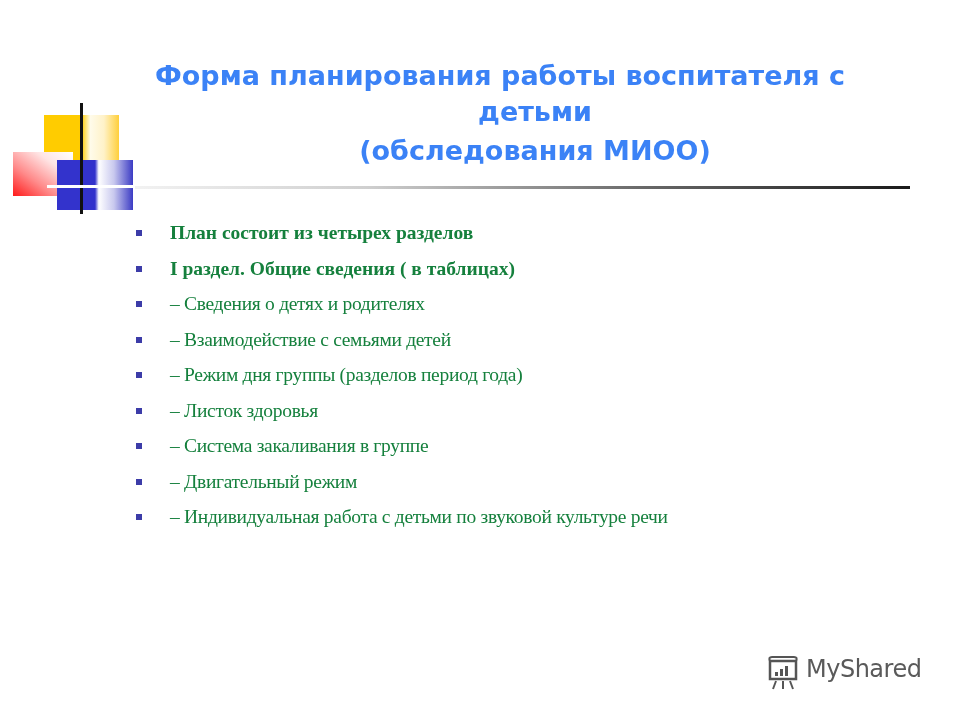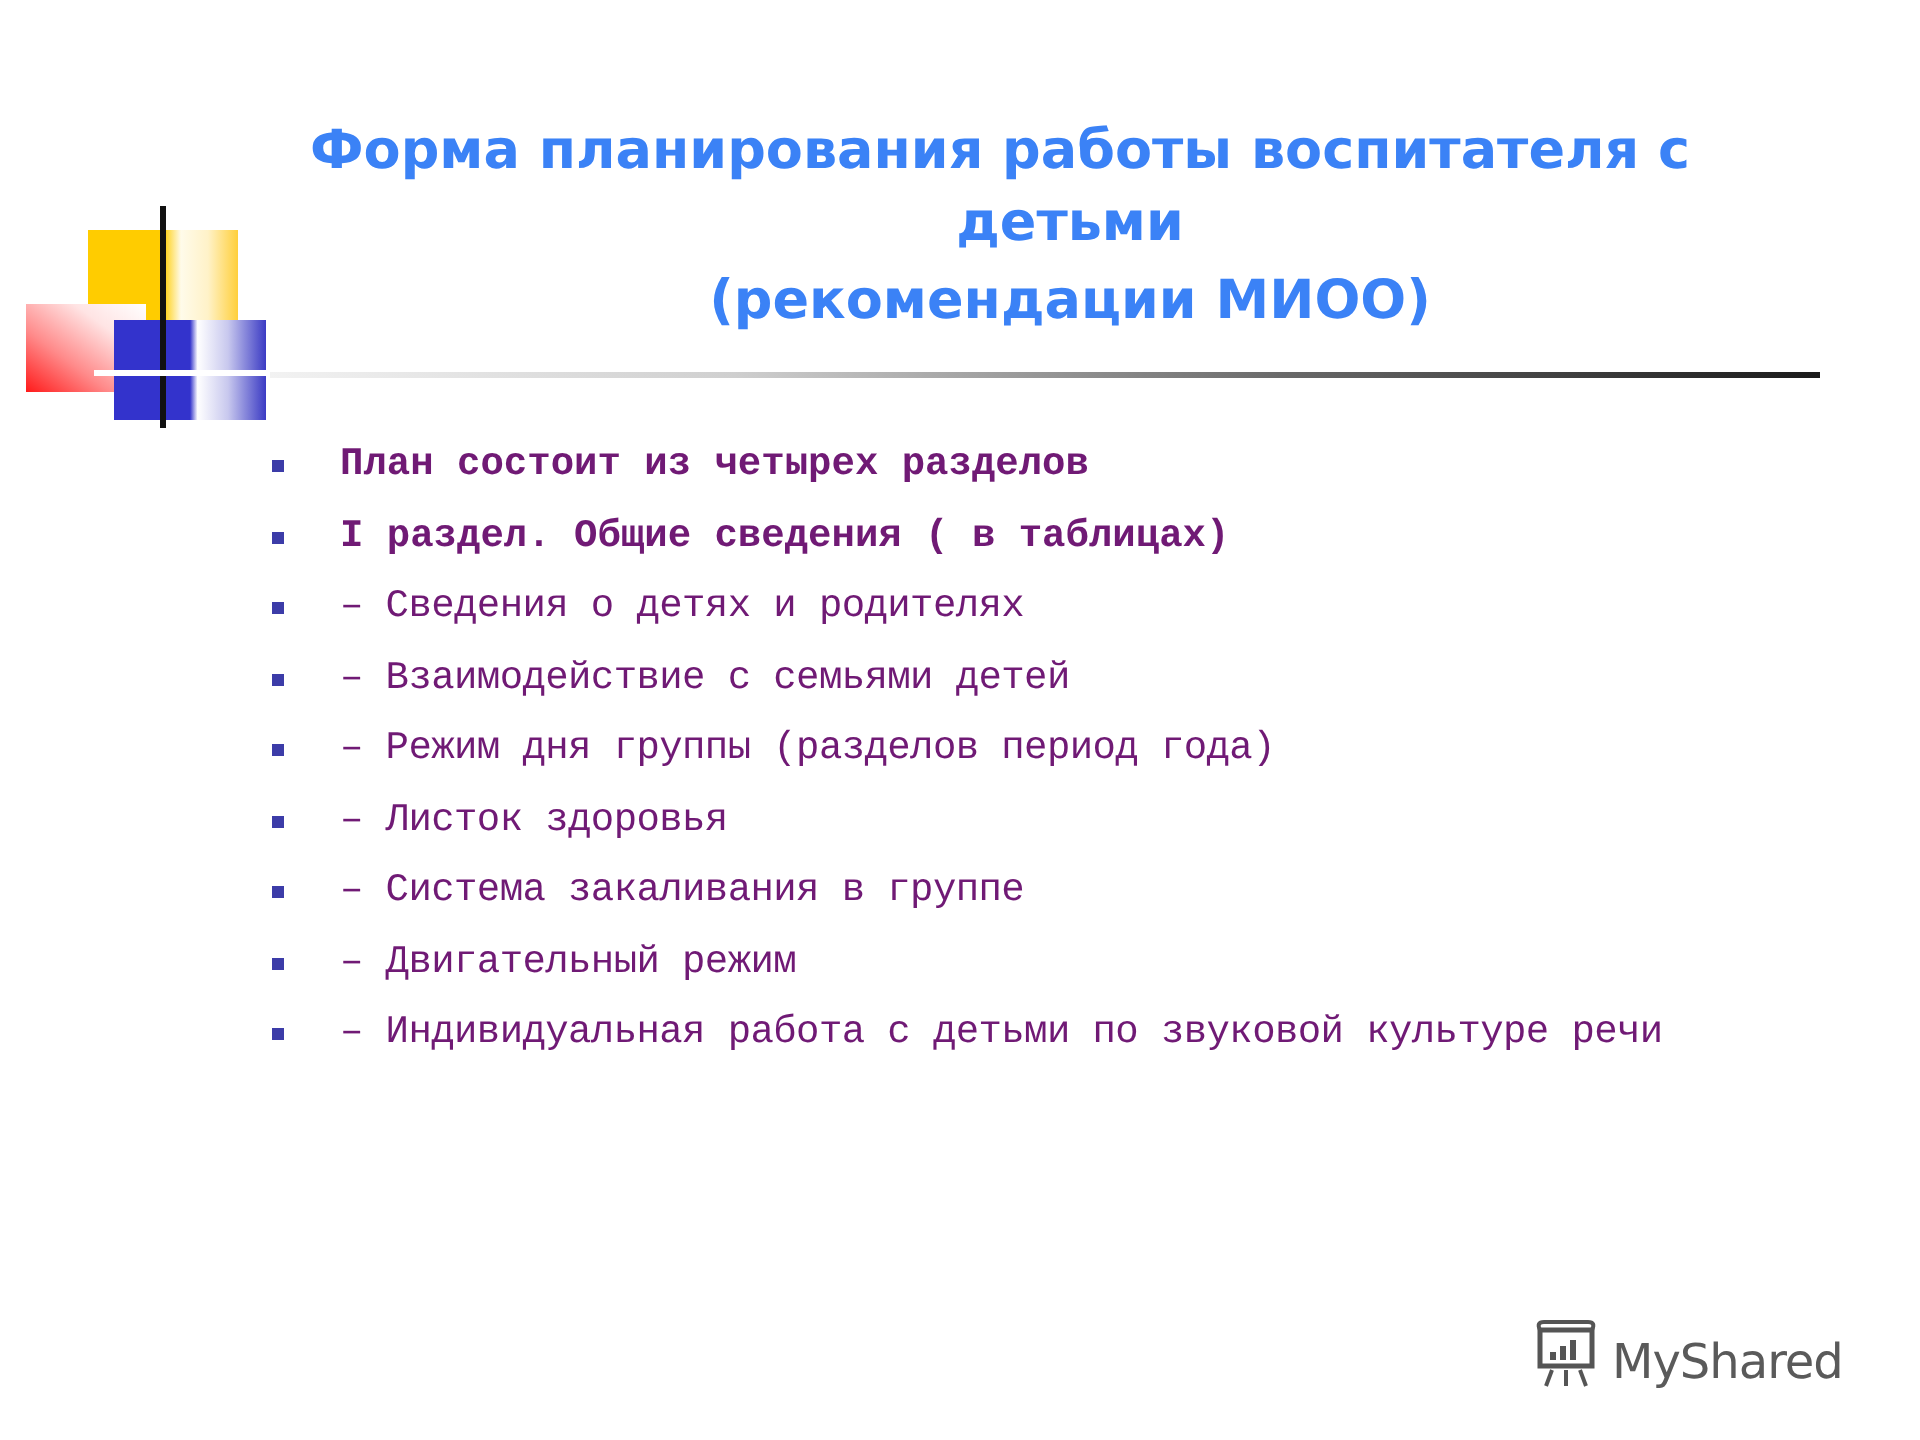--- a/index.html
+++ b/index.html
@@ -41,32 +41,32 @@
   }
   .title div { white-space: nowrap; }
   .title .l1 { text-align: left; padding-left: 5px; }
   .title .l3 { margin-top: 3px; }
   ul.items {
     position: absolute; left: 132px; top: 215px; margin: 0; padding: 0;
     list-style: none;
   }
   ul.items li {
     position: relative; height: 35.5px; line-height: 35.5px;
-    padding-left: 38px; font-size: 19.5px; color: #701a75; white-space: nowrap;
-    font-family: Liberation Mono, monospace;
+    padding-left: 38px; font-size: 19.5px; color: #15803d; white-space: nowrap;
+    font-family: Liberation Serif, serif;
   }
   ul.items li .bullet {
     position: absolute; left: 4px; top: 15px; width: 6px; height: 6px;
     background: #3c3ca8;
   }
   ul.items li.bold { font-weight: bold; }
   ul.items li.normal { letter-spacing: -0.3px; }
   .watermark {
     position: absolute; left: 766px; top: 655px; height: 40px;
-    display: flex; align-items: flex-end; gap: 6px; color: #555555;
+    display: flex; align-items: flex-start; gap: 6px; color: #555555;
   }
   .watermark svg { display: block; }
   .watermark span {
     font-family: "DejaVu Sans", sans-serif; font-size: 24px; color: #5a5a5a; letter-spacing: -0.5px;
   }
 </style>
 </head>
 <body>
 
 <div class="deco">
@@ -74,21 +74,21 @@
   <div class="red"></div>
   <div class="blue"></div>
   <div class="vline"></div>
   <div class="white-line"></div>
 </div>
 <div class="divider"></div>
 
 <div class="title">
   <div class="l1">Форма  планирования работы воспитателя с</div>
   <div class="l2">детьми</div>
-  <div class="l3">(рекомендации МИОО)</div>
+  <div class="l3">(обследования МИОО)</div>
 </div>
 
 <ul class="items">
   <li class="bold"><span class="bullet"></span><span>План состоит из четырех разделов</span></li>
   <li class="bold"><span class="bullet"></span><span>I раздел. Общие сведения  ( в таблицах)</span></li>
   <li class="normal"><span class="bullet"></span><span>– Сведения о детях и родителях</span></li>
   <li class="normal"><span class="bullet"></span><span>– Взаимодействие с семьями детей</span></li>
   <li class="normal"><span class="bullet"></span><span>– Режим дня группы (разделов период года)</span></li>
   <li class="normal"><span class="bullet"></span><span>– Листок здоровья</span></li>
   <li class="normal"><span class="bullet"></span><span>– Система закаливания в группе</span></li>

